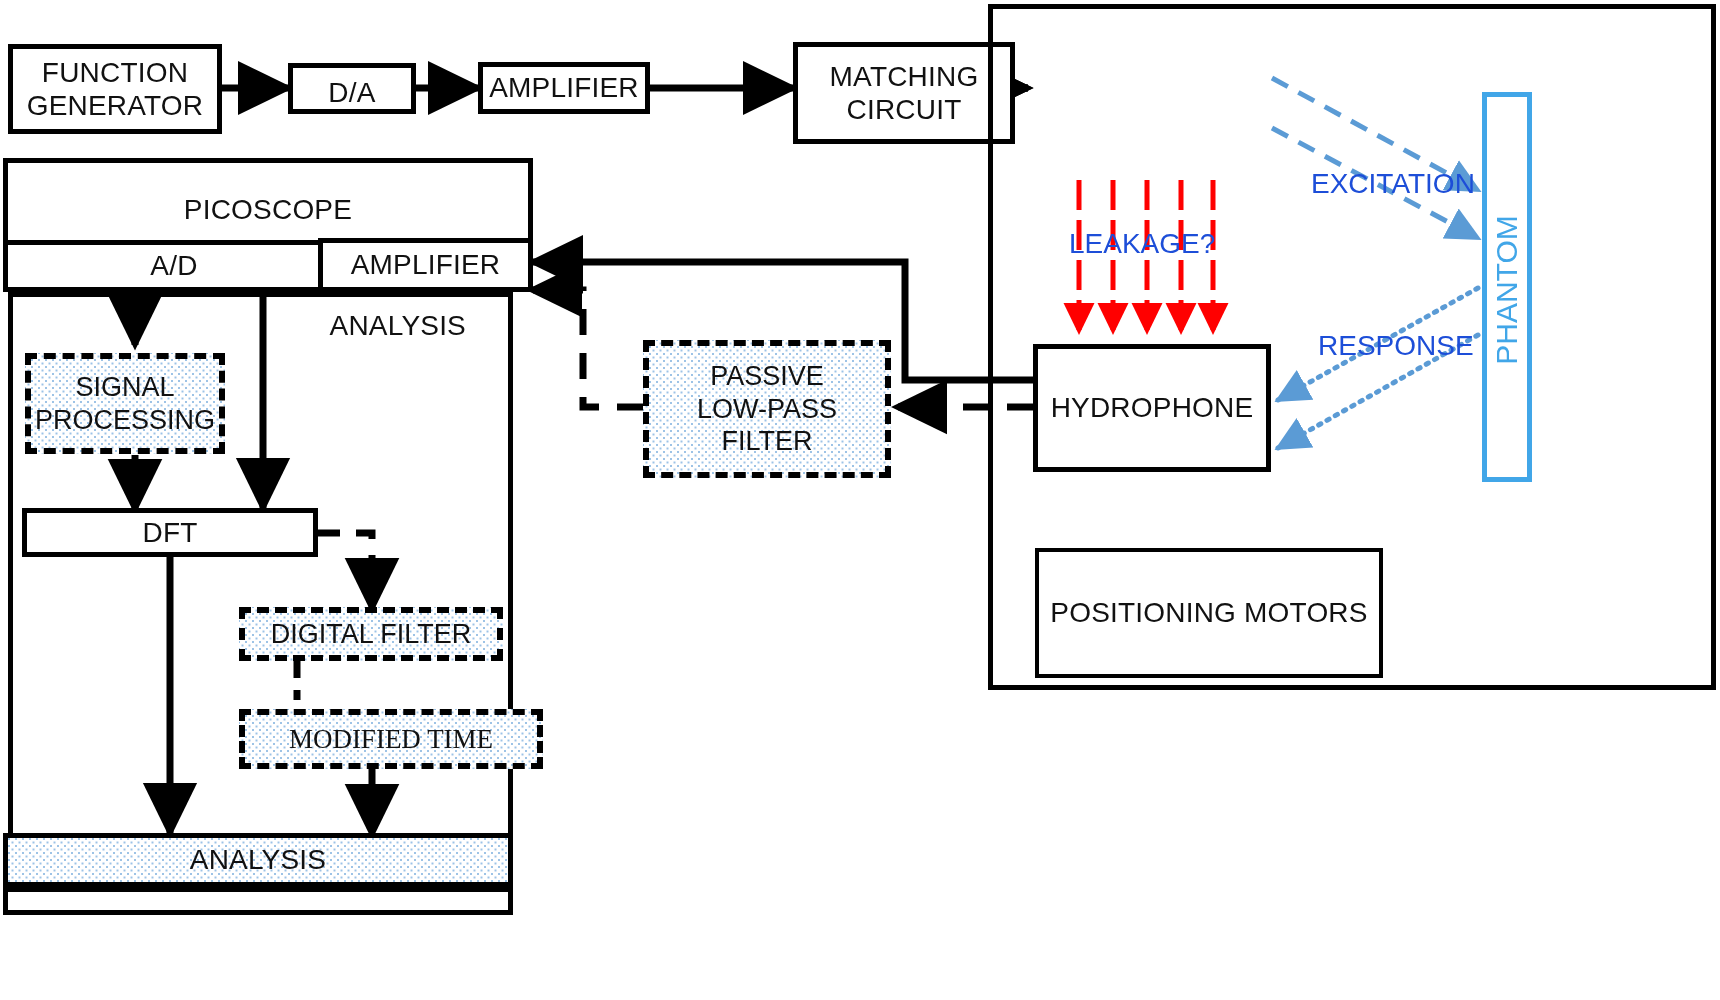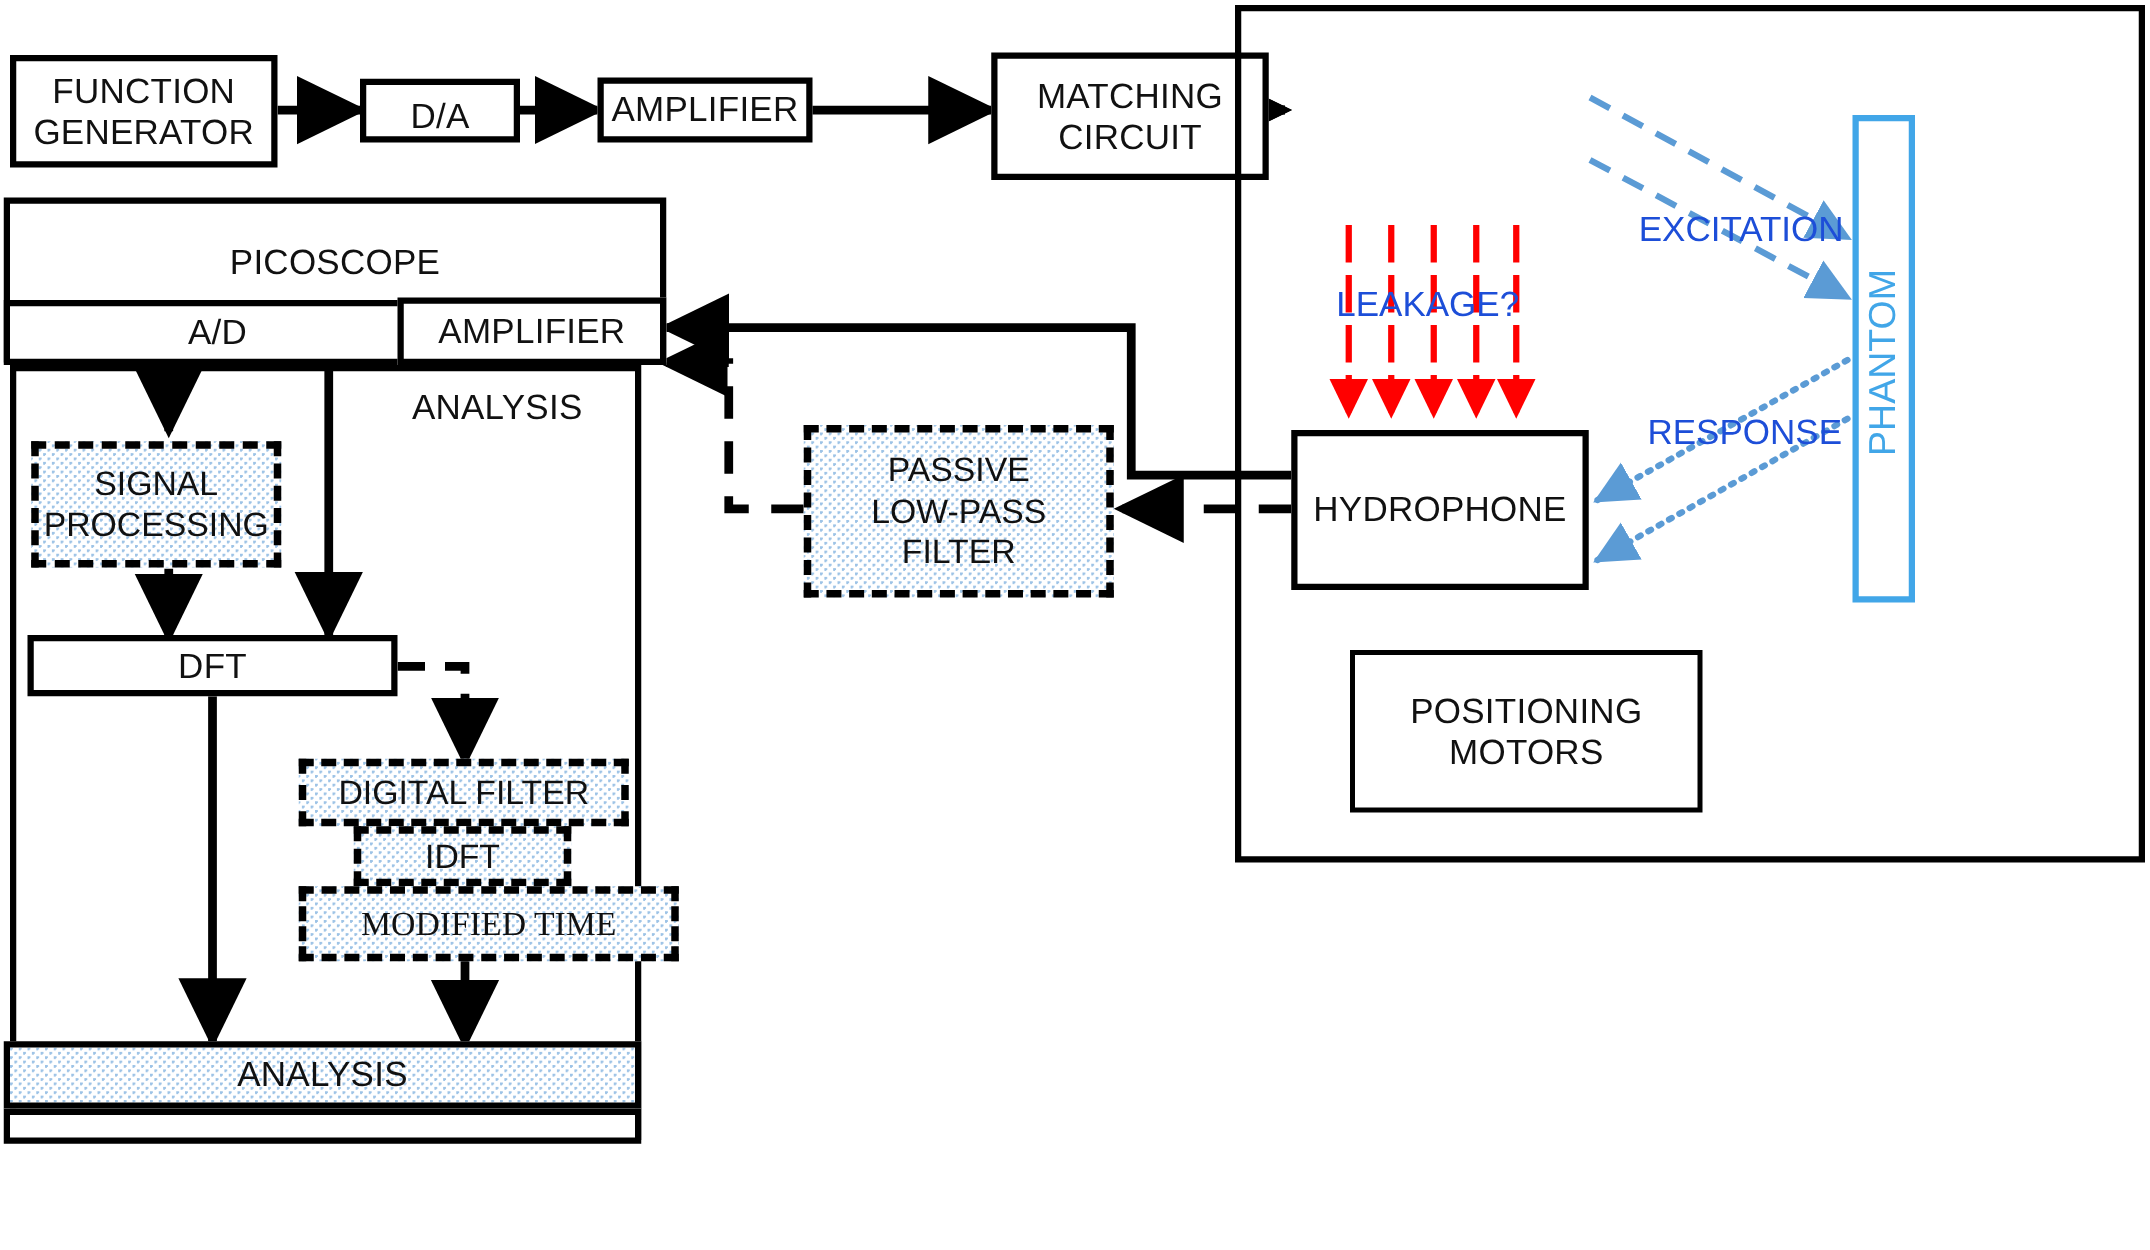--- a/index.html
+++ b/index.html
@@ -191,23 +191,20 @@
 PROCESSING</span>
   </div>
 
   <div class="box" style="left:22px;top:508px;width:296px;height:49px;">
     <span>DFT</span>
   </div>
 
   <div class="dbox" style="left:239px;top:607px;width:264px;height:54px;">
     <span>DIGITAL FILTER</span>
   </div>
-  <div class="dbox" style="left:283px;top:661px;width:174px;height:48px;">
-    <span>IDFT</span>
-  </div>
   <div class="dbox" style="left:239px;top:709px;width:304px;height:60px;font-family:Liberation Serif, serif;">
     <span>MODIFIED TIME</span>
   </div>
 
   <div class="box dotfill" style="left:3px;top:833px;width:510px;height:54px;">
     <span>ANALYSIS</span>
   </div>
   <div class="box" style="left:3px;top:887px;width:510px;height:28px;"></div>
 
   <div class="dbox" style="left:643px;top:340px;width:248px;height:138px;">
@@ -216,21 +213,21 @@
 FILTER</span>
   </div>
 
   <div class="box open" style="left:988px;top:4px;width:728px;height:686px;"></div>
 
 
   <div class="box" style="left:1033px;top:344px;width:238px;height:128px;">
     <span>HYDROPHONE</span>
   </div>
 
-  <div class="box thin" style="left:1035px;top:520px;width:282px;height:130px;margin-left:45px;">
+  <div class="box thin" style="left:1035px;top:548px;width:348px;height:130px;">
     <span>POSITIONING MOTORS</span>
   </div>
 
   <div style="position:absolute;left:1482px;top:92px;width:50px;height:390px;
               border:5px solid #41a6e8;box-sizing:border-box;background:#fff;z-index:6;"></div>
   <div class="txt blue vert" style="left:1507px;top:290px;transform:translate(-50%,-50%) rotate(-90deg);font-size:30px;">
     <span>PHANTOM</span>
   </div>
 
   <div class="txt" style="left:1311px;top:168px;">

